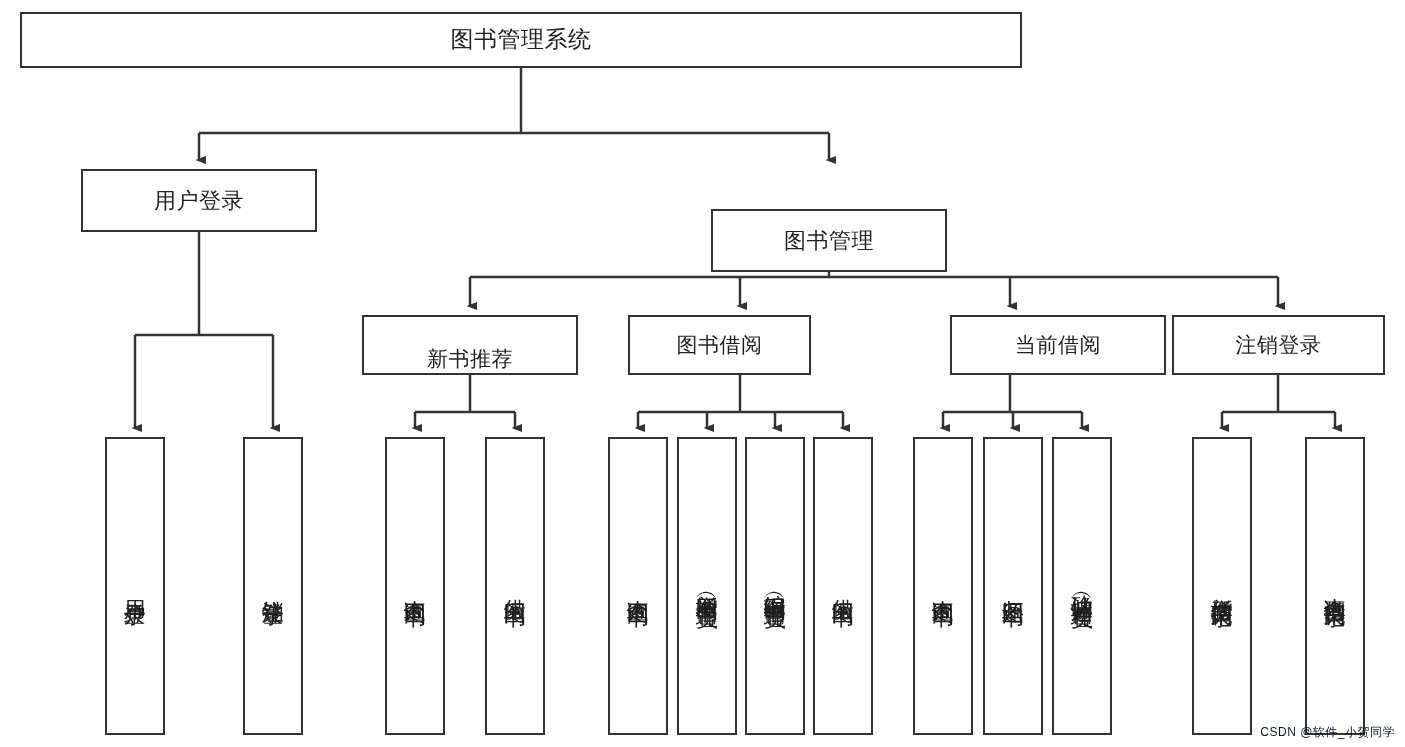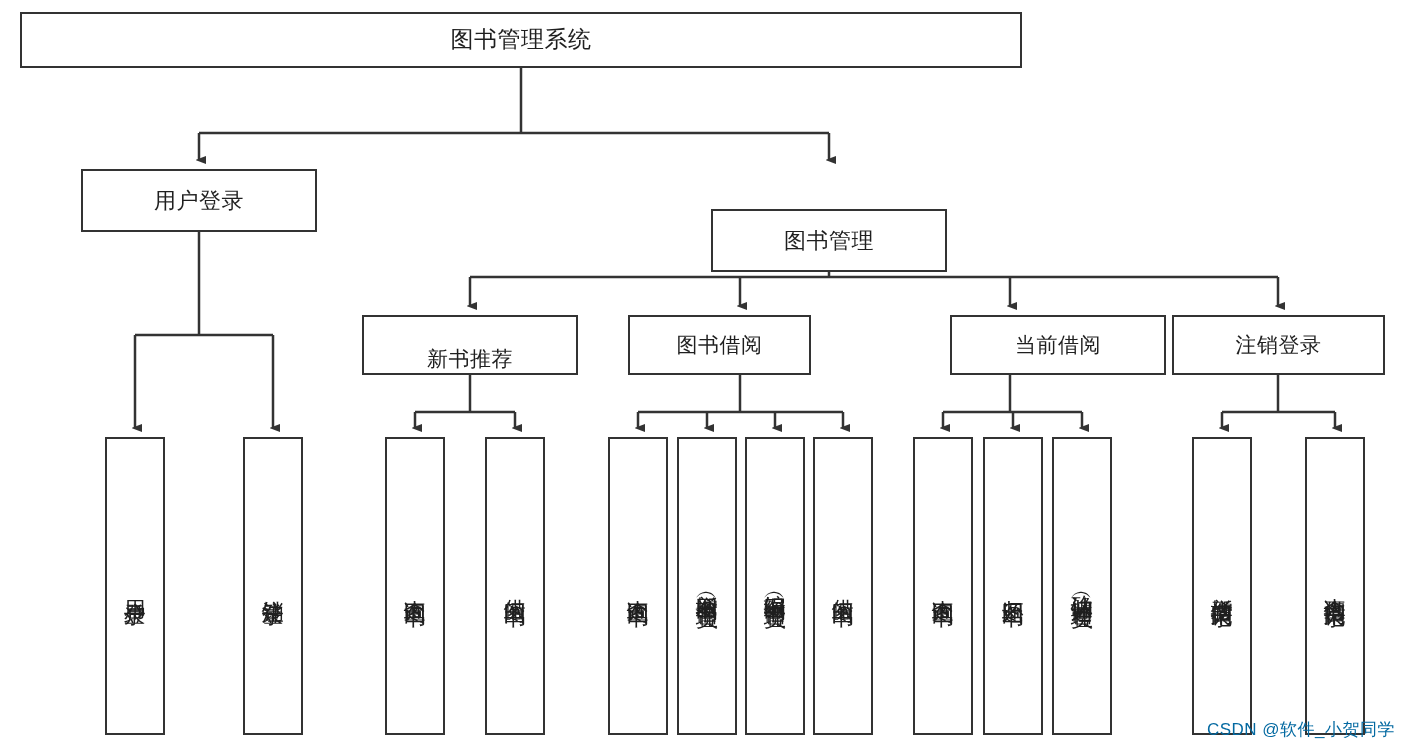--- a/index.html
+++ b/index.html
@@ -68,22 +68,22 @@
     width: 100%;
     height: 100%;
     display: flex;
     align-items: center;
     justify-content: center;
   }
   .watermark {
     position: absolute;
     right: 10px;
     bottom: 6px;
-    font-size: 17px;
-    color: #0369a1;
+    font-size: 12px;
+    color: #0f172a;
     letter-spacing: 0.5px;
     white-space: nowrap;
     user-select: none;
   }
 </style>
 </head>
 <body>
 
 <div id="canvas">
 

